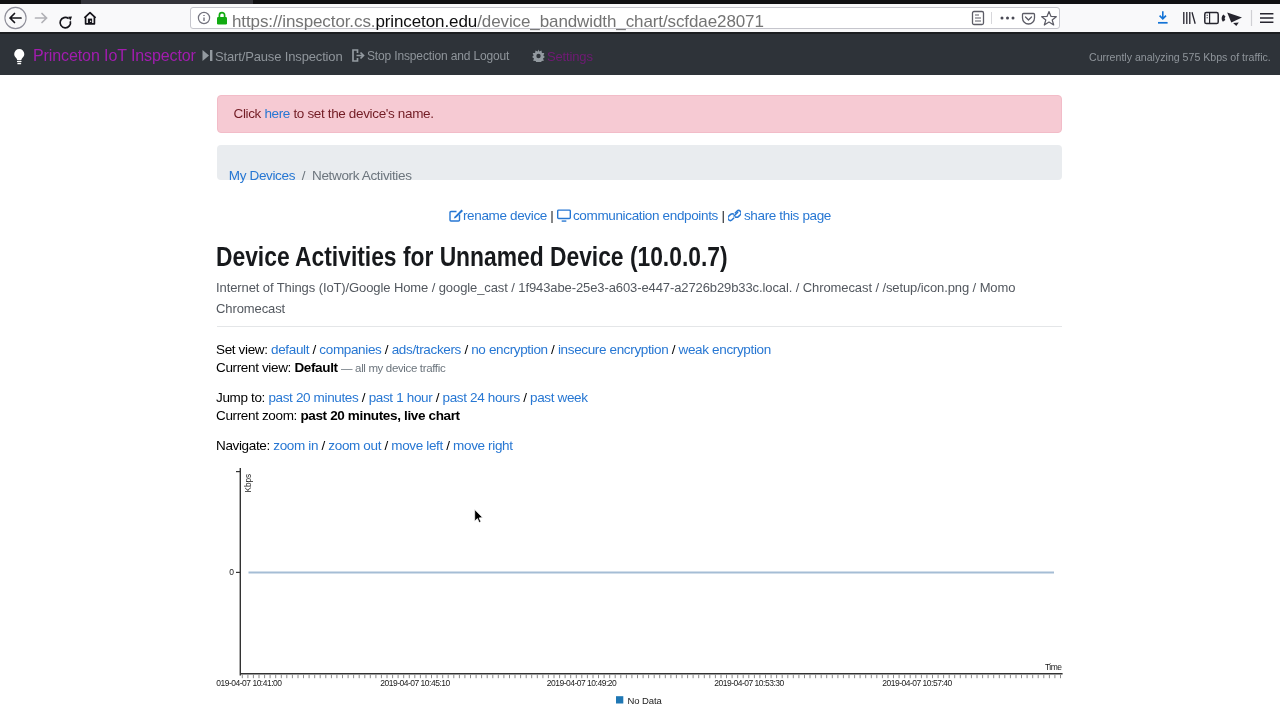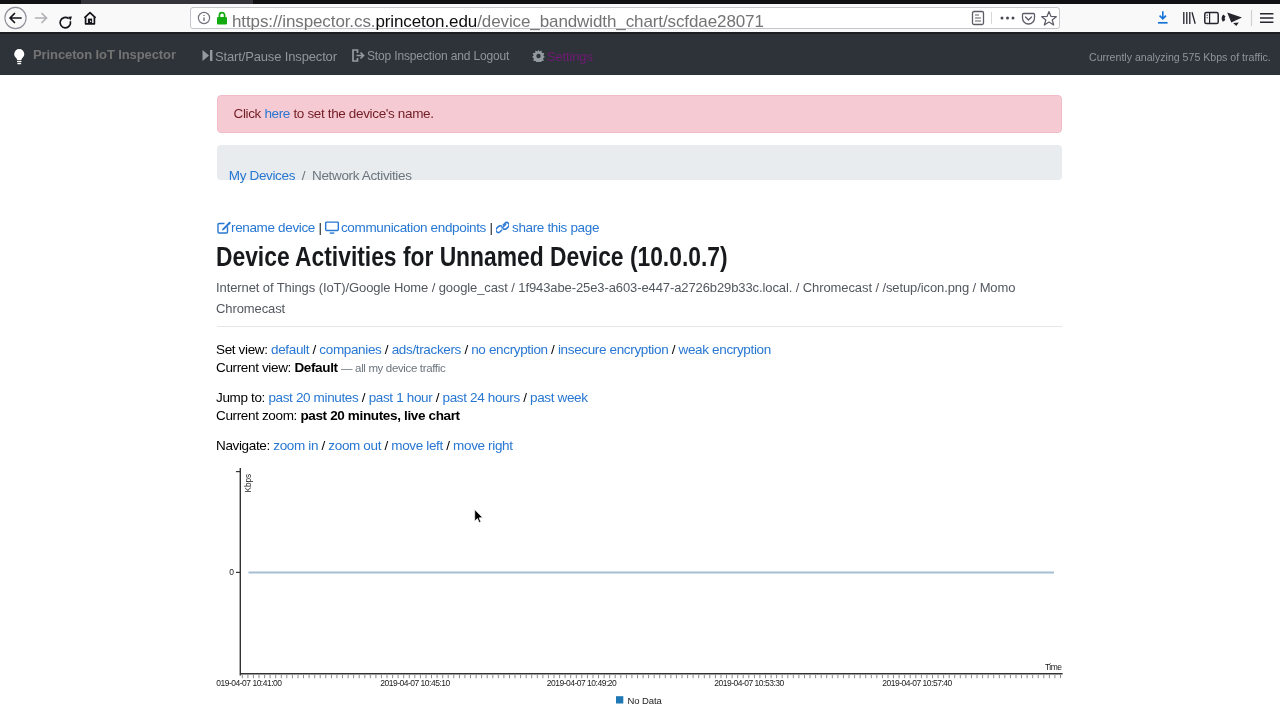--- a/index.html
+++ b/index.html
@@ -65,27 +65,27 @@
   <path d="M101.5 2 L101.5 18" stroke="#d0d0d4" stroke-width="1.2"></path>
   <path d="M110 5.7 L123.4 5.7 M110 10 L123.4 10 M110 14.3 L123.4 14.3" stroke="#26252e" stroke-width="1.6"></path>
 </svg>
 
 <div class="abs" style="left:0;top:34px;width:1280px;height:41px;background:#2e3339"></div>
 <svg class="abs" style="left:11.5px;top:47.5px" width="14.5" height="18" viewBox="0 0 16 20">
   <path d="M8 1 a5.6 5.6 0 0 1 5.6 5.6 c0 2.1-1 3.2-1.9 4.2 c-0.7 0.8-1.2 1.5-1.4 2.5 l-4.6 0 c-0.2-1-0.7-1.7-1.4-2.5 c-0.9-1-1.9-2.1-1.9-4.2 A5.6 5.6 0 0 1 8 1 Z" fill="#fff"></path>
   <rect x="5.4" y="14.2" width="5.2" height="1.6" rx="0.8" fill="#fff"></rect>
   <rect x="5.8" y="16.6" width="4.4" height="1.5" rx="0.7" fill="#fff"></rect>
 </svg>
-<div class="abs" style="left:33px;top:46.8px;font-size:13px;font-weight:bold;letter-spacing:-0.1px;color:#737373;white-space:nowrap">Princeton IoT Inspector</div>
+<div class="abs" style="left:33px;top:46.8px;font-size:16px;font-weight:normal;letter-spacing:-0.1px;color:#a21caf;white-space:nowrap">Princeton IoT Inspector</div>
 
 <svg class="abs" style="left:202px;top:49px" width="11" height="13" viewBox="0 0 11 13">
   <path d="M0.5 1 L7 6.5 L0.5 12 Z" fill="#939aa0"></path>
     <rect x="8" y="1" width="2.4" height="11" fill="#939aa0"></rect>
 </svg>
-<div class="abs" style="left:215px;top:48.5px;font-size:13px;letter-spacing:-0.15px;color:#8f959b;white-space:nowrap">Start/Pause Inspector</div>
+<div class="abs" style="left:215px;top:48.5px;font-size:13px;letter-spacing:-0.15px;color:#8f959b;white-space:nowrap">Start/Pause Inspection</div>
 
 <svg class="abs" style="left:351.5px;top:49px" width="13" height="13" viewBox="0 0 13 13">
   <path d="M5.5 4 L5.5 1 L1 1 L1 12 L5.5 12 L5.5 9" fill="none" stroke="#939aa0" stroke-width="1.7"></path>
   <path d="M4.5 6.5 L11.5 6.5 M8.5 3.5 L11.5 6.5 L8.5 9.5" fill="none" stroke="#939aa0" stroke-width="1.7"></path>
 </svg>
 <div class="abs" style="left:367px;top:48.5px;font-size:12px;letter-spacing:-0.15px;color:#8f959b;white-space:nowrap">Stop Inspection and Logout</div>
 
 <svg class="abs" style="left:532px;top:49px" width="13" height="13" viewBox="0 0 13 13">
   <path d="M6.5 0.5 L7.3 2.6 L9.5 1.6 L9.9 4 L12.3 4 L11.4 6.5 L12.9 7.9 L11 9.5 L11.9 11.7 L9.5 12 L9.3 14 L6.5 13 L4.5 14 L3.7 12 L1.1 11.7 L2 9.5 L0.1 7.9 L1.6 6.5 L0.7 4 L3.1 4 L3.5 1.6 L5.7 2.6 Z" fill="#939aa0"></path>
   <circle cx="6.5" cy="7" r="2.2" fill="#2e3339"></circle>
@@ -93,21 +93,21 @@
 <div class="abs" style="left:547px;top:48.5px;font-size:13px;letter-spacing:-0.15px;color:#701a75;white-space:nowrap">Settings</div>
 
 <div class="abs" style="left:1089px;top:51.2px;font-size:10.6px;letter-spacing:0px;color:#8f959b;white-space:nowrap">Currently analyzing 575 Kbps of traffic.</div>
 
 <div class="abs" style="left:217px;top:95px;width:845px;height:37.5px;background:#f6cad3;border:1px solid #f2bcc8;border-radius:4px"></div>
 <div class="abs body13" style="left:233.5px;top:104px;color:#721c24">Click <a class="lnk" href="#">here</a> to set the device's name.</div>
 
 <div class="abs" style="left:217px;top:144.5px;width:845px;height:35px;background:#e9ecef;border-radius:4px"></div>
 <div class="abs body13" style="left:228.8px;top:166px"><a class="lnk" href="#">My Devices</a><span style="color:#6c757d">&nbsp;&nbsp;/&nbsp;&nbsp;Network Activities</span></div>
 
-<div class="abs body13" style="left:217px;top:218px;width:846px;text-align:left">
+<div class="abs body13" style="left:217px;top:206px;width:846px;text-align:center">
   <svg style="vertical-align:-2px" width="14" height="14" viewBox="0 0 14 14">
       <path d="M10.5 6.5 L10.5 12 a1 1 0 0 1 -1 1 L2 13 a1 1 0 0 1 -1 -1 L1 4.5 a1 1 0 0 1 1 -1 L7.5 3.5" fill="none" stroke="#2777d3" stroke-width="1.4"></path>
       <path d="M5.5 8.7 L12.5 1.5 L14 3 L6.8 10 L4.8 10.5 Z" fill="#2777d3"></path>
     </svg><a class="lnk" href="#">rename device</a><span class="blk"> | </span><svg style="vertical-align:-2px;margin-right:2px" width="14" height="13" viewBox="0 0 15 14">
       <rect x="0.7" y="1.2" width="13.6" height="9" rx="1" fill="none" stroke="#2777d3" stroke-width="1.5"></rect>
       <path d="M5 13 L10 13" stroke="#2777d3" stroke-width="1.5"></path>
     </svg><a class="lnk" href="#">communication endpoints</a><span class="blk"> | </span><svg style="vertical-align:-2px;margin-right:3px" width="13" height="13" viewBox="0 0 14 14">
       <g stroke="#2777d3" stroke-width="1.6" fill="none">
         <path d="M6 8 L10.8 3.2"></path>
         <path d="M7.5 4.5 L9.6 2.4 a2.6 2.6 0 0 1 3.7 3.7 L11.2 8.2 a2.6 2.6 0 0 1 -3.7 0"></path>

